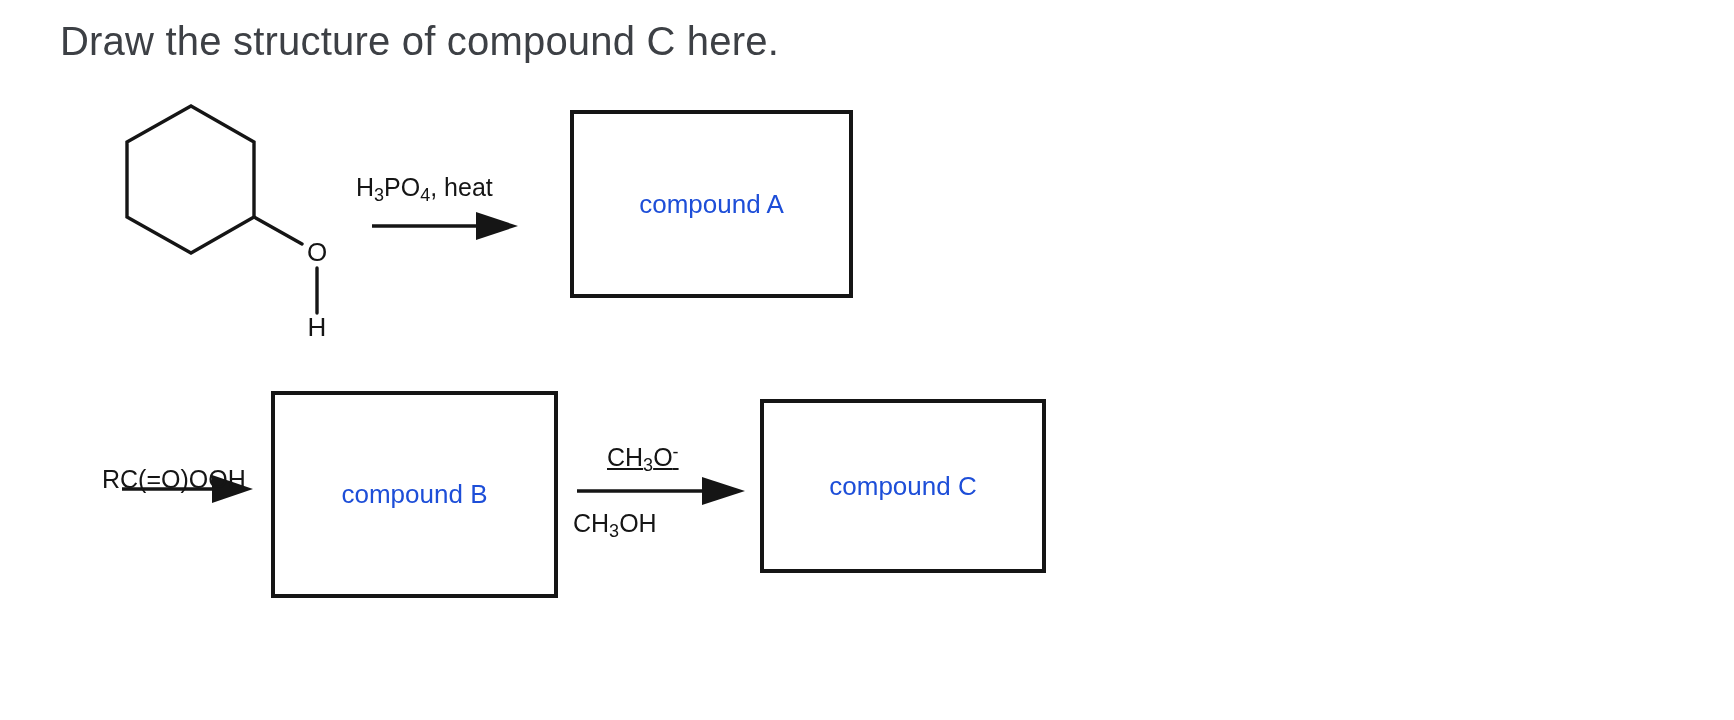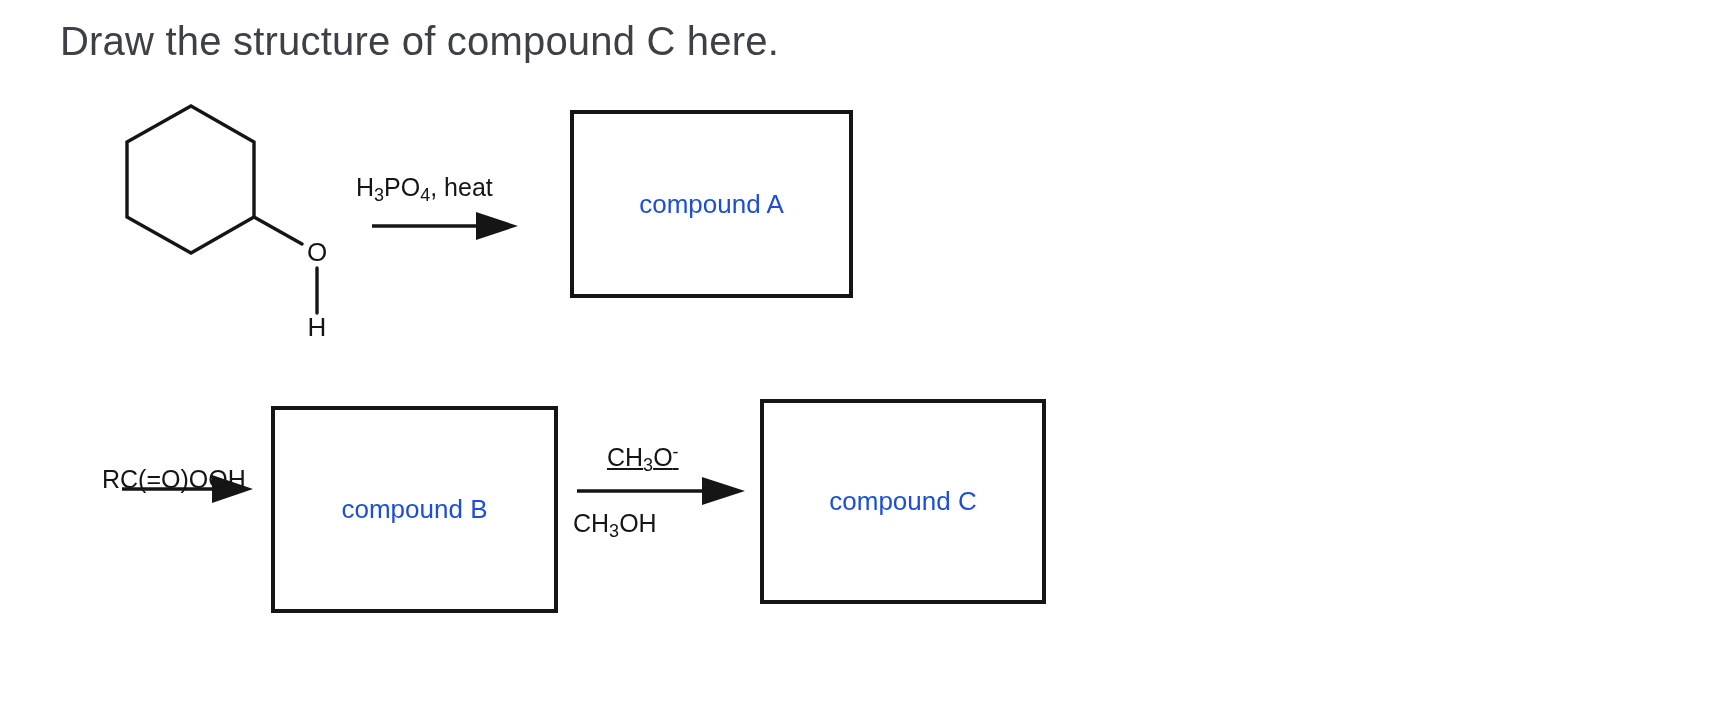--- a/index.html
+++ b/index.html
@@ -55,22 +55,22 @@
   .compound-box {
     position: absolute;
     border: 4px solid #151515;
     background: #ffffff;
     box-sizing: border-box;
     display: flex;
     align-items: center;
     justify-content: center;
   }
   .box-a { left: 570px; top: 110px; width: 283px; height: 188px; }
-  .box-b { left: 271px; top: 406px; width: 287px; height: 207px; }
-  .box-c { left: 760px; top: 399px; width: 286px; height: 205px; }
+  .box-b { left: 271px; top: 391px; width: 287px; height: 207px; }
+  .box-c { left: 760px; top: 399px; width: 286px; height: 174px; }
   .compound-box .box-label {
     font-size: 26px;
     color: #1d4ed8;
   }
   .reagent {
     position: absolute;
     font-size: 25px;
     line-height: 1;
     color: #151515;
     white-space: nowrap;

